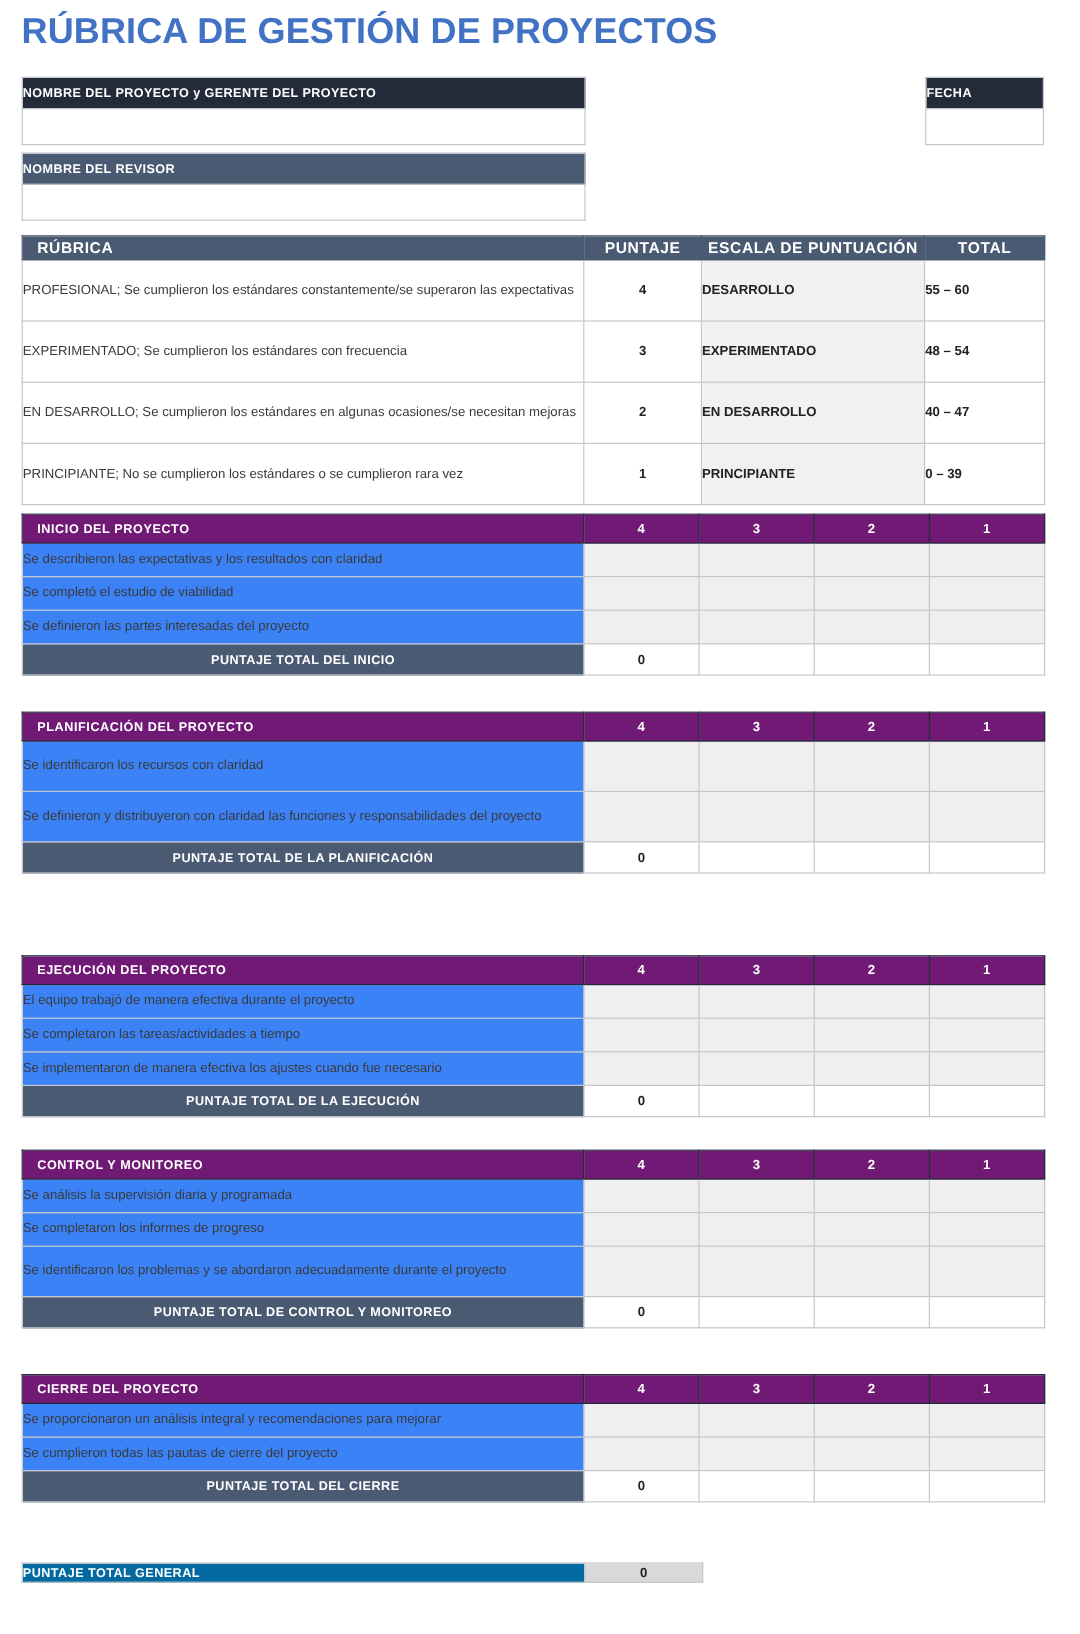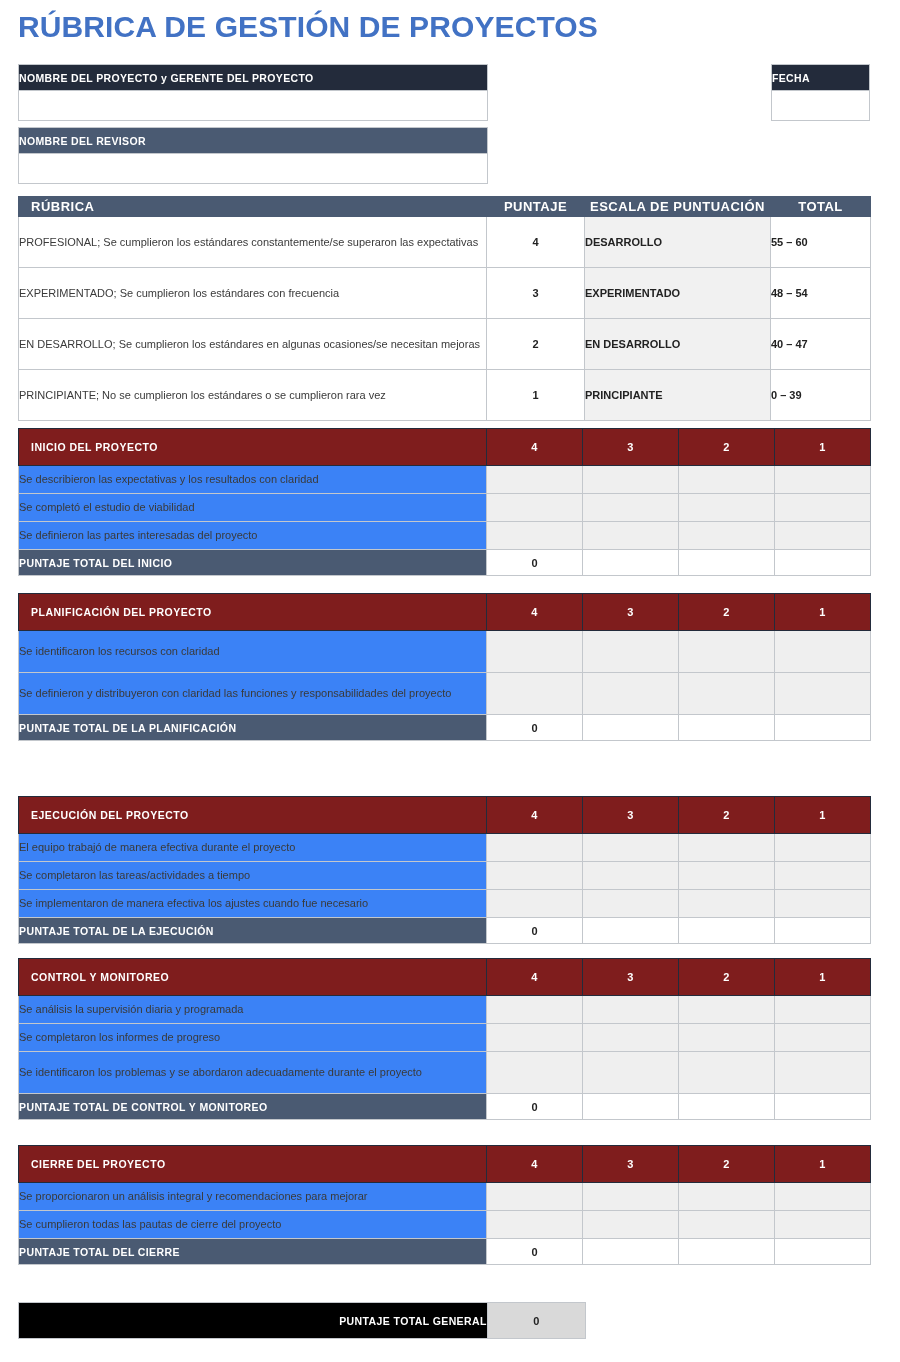--- a/index.html
+++ b/index.html
@@ -126,26 +126,26 @@
     color: #222;
     background: #ffffff;
   }
 
   
   .sec-table { left: 18px; width: 852px; }
   .sec-table col.c-crit { width: 468px; }
   .sec-table col.c-col  { width: 96px; }
 
   .sec-head th {
-    background: #7f1d1d;
+    background: #701a75;
     color: #ffffff;
     font-size: 10.5px;
     font-weight: bold;
     letter-spacing: 0.5px;
-    height: 37px;
+    height: 24px;
     border-color: #232b3b;
   }
   .sec-head th.left { text-align: left; padding-left: 12px; }
   .sec-head th.num  { text-align: center; font-size: 11px; }
 
   .crit-cell {
     font-size: 11px;
     line-height: 15px;
     color: #3a3a3a;
     background: #3b82f6;
@@ -154,47 +154,47 @@
   .crit-cell.tall { height: 42px; }
   .crit-cell.short { height: 28px; }
   .score-cell { background: #efefef; }
 
   .tot-label {
     background: #4a5a72;
     color: #ffffff;
     font-size: 10.5px;
     font-weight: bold;
     letter-spacing: 0.4px;
-    text-align: left;
+    text-align: center;
     padding-right: 12px;
     height: 26px;
     border-color: #4a5a72;
   }
   .tot-value {
     background: #ffffff;
     text-align: center;
     font-size: 11px;
     font-weight: bold;
     color: #222;
   }
   .no-cell { border: none; background: #ffffff; }
 
   
   #grand-table { left: 18px; width: 568px; }
   #grand-table col.c-lbl { width: 468px; }
   #grand-table col.c-val { width: 98px; }
   .grand-label {
-    background: #000000;
+    background: #0369a1;
     color: #ffffff;
     font-size: 10.5px;
     font-weight: bold;
     letter-spacing: 0.4px;
-    text-align: right;
+    text-align: left;
     padding-right: 12px;
-    height: 36px;
+    height: 16px;
     border-color: #595959;
   }
   .grand-value {
     background: #d9d9d9;
     text-align: center;
     font-size: 11px;
     font-weight: bold;
     color: #222;
     border-color: #c3c7cc;
   }

